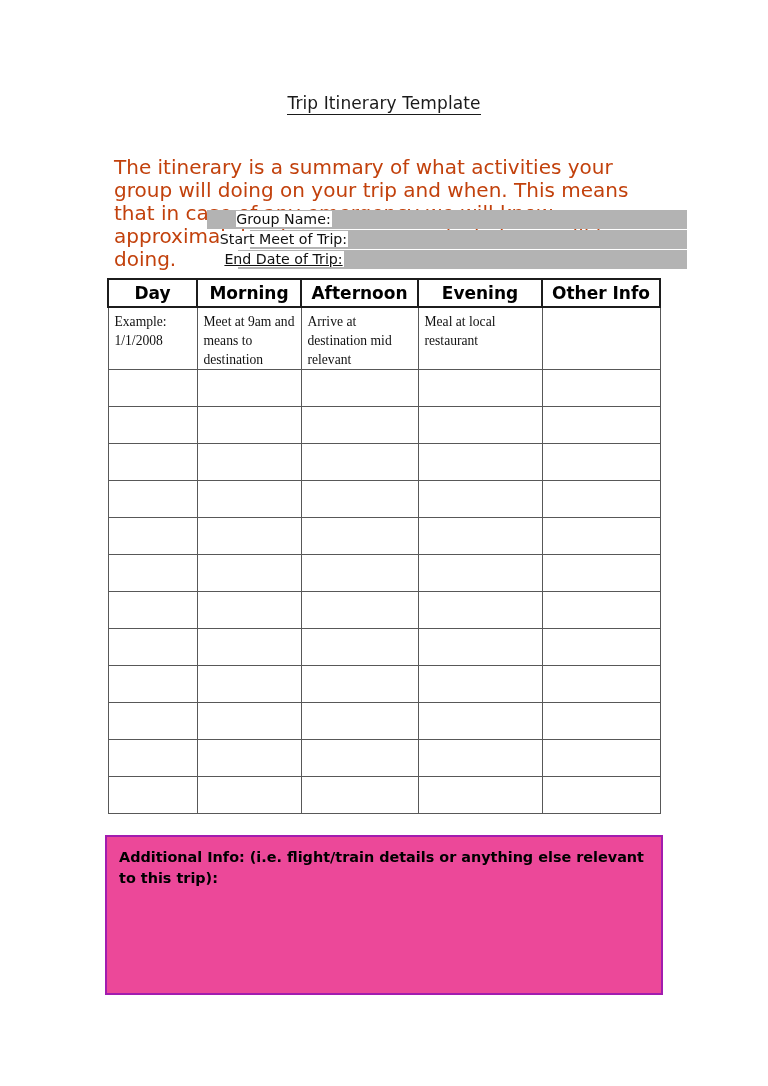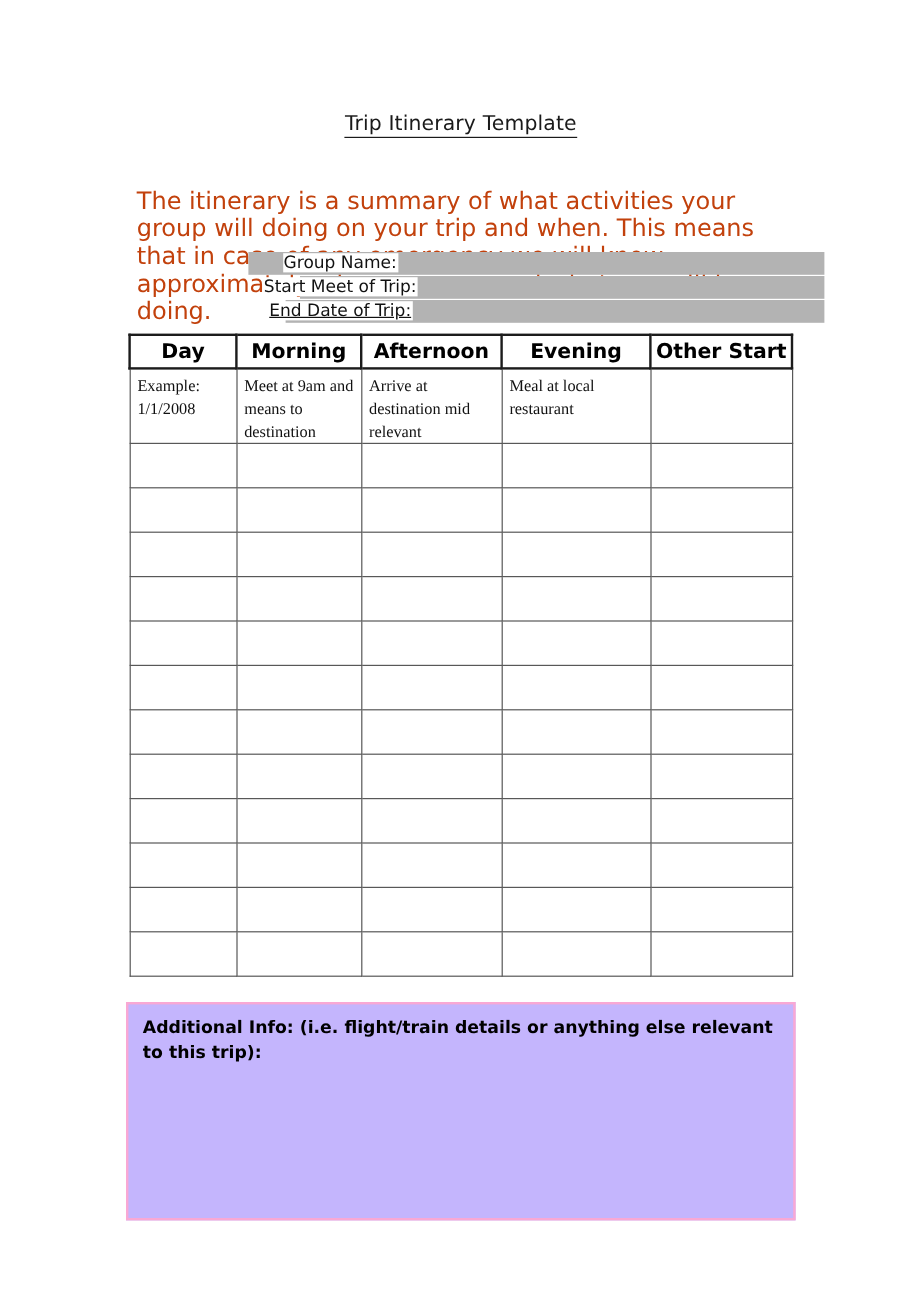--- a/index.html
+++ b/index.html
@@ -128,23 +128,23 @@
   .col-afternoon { width: 117px; }
   .col-evening   { width: 124px; }
   .col-other     { width: 118px; }
 
   
   .additional-box {
     position: absolute;
     left: 105px;
     top: 835px;
     width: 558px;
-    height: 182px;
-    border: 2px solid #f9a8d4;
-    background: #c4b5fd;
+    height: 160px;
+    border: 2px solid #a21caf;
+    background: #ec4899;
     box-sizing: border-box;
   }
   .additional-heading {
     padding: 10px 14px 0 12px;
     font-size: 14.4px;
     font-weight: bold;
     line-height: 21px;
     color: #000000;
   }
 </style>
@@ -181,21 +181,21 @@
       <col class="col-afternoon">
       <col class="col-evening">
       <col class="col-other">
     </colgroup>
     <thead>
       <tr>
         <th>Day</th>
         <th>Morning</th>
         <th>Afternoon</th>
         <th>Evening</th>
-        <th>Other Start</th>
+        <th>Other Info</th>
       </tr>
     </thead>
     <tbody>
       <tr class="example-row">
         <td>
             <div class="cell-text">Example: 1/1/2008</div>
           </td>
         <td>
             <div class="cell-text">Meet at 9am and means to destination</div>
           </td>

